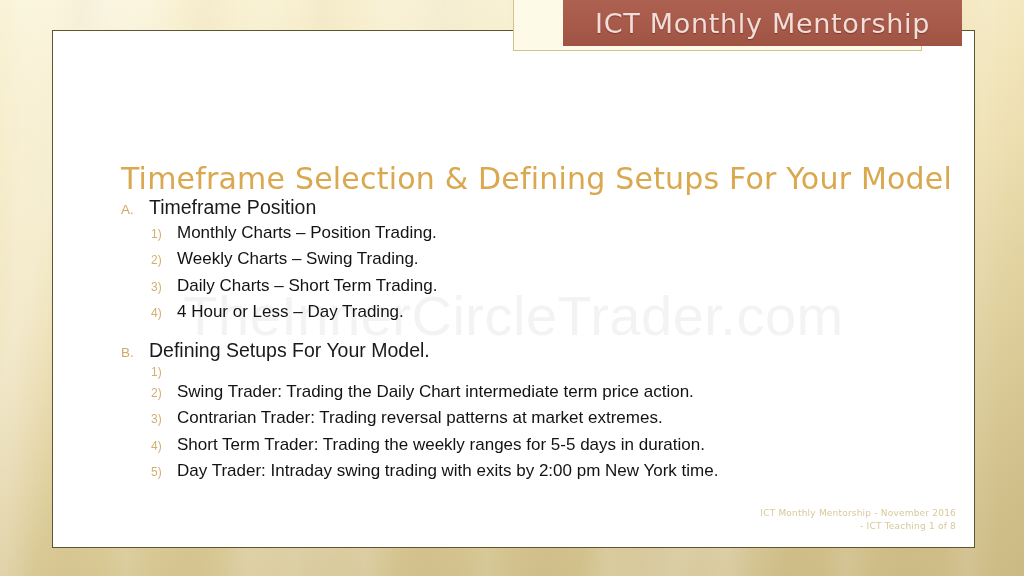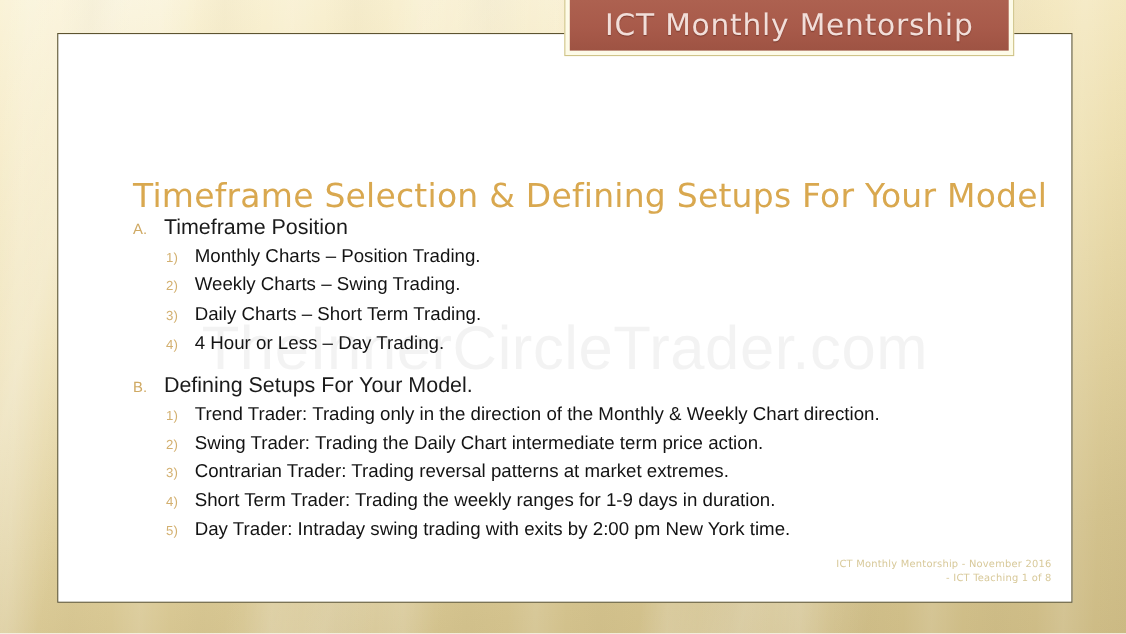--- a/index.html
+++ b/index.html
@@ -82,20 +82,21 @@
     z-index: 5;
   }
   .banner {
     width: 100%;
     height: 100%;
     background: linear-gradient(180deg, #ad6150 0%, #a85a4a 55%, #9e5343 100%);
     display: flex;
     align-items: center;
     justify-content: center;
     box-sizing: border-box;
+    margin-left: 45px;
   }
   .banner-title {
     font-family: "DejaVu Sans", sans-serif;
     font-size: 27px;
     font-weight: 400;
     letter-spacing: 0.7px;
     color: #f2ded9;
     text-shadow: 0 1px 1px rgba(90,35,25,0.55);
     white-space: nowrap;
   }
@@ -247,33 +248,32 @@
       </div>
 
       <div class="section">
         <div class="section-head">
           <span class="section-marker">B.</span>
           <span class="section-title">Defining Setups For Your Model.</span>
         </div>
         <ul class="sub-list">
           <li class="sub-item">
             <span class="sub-marker">1)</span>
-            <span class="sub-text">Trend Trader: Trading only in the direction of the Monthly &amp; Weekly Chart direction.</span>
           </li>
           <li class="sub-item">
             <span class="sub-marker">2)</span>
             <span class="sub-text">Swing Trader: Trading the Daily Chart intermediate term price action.</span>
           </li>
           <li class="sub-item">
             <span class="sub-marker">3)</span>
             <span class="sub-text">Contrarian Trader: Trading reversal patterns at market extremes.</span>
           </li>
           <li class="sub-item">
             <span class="sub-marker">4)</span>
-            <span class="sub-text">Short Term Trader: Trading the weekly ranges for 1-9 days in duration.</span>
+            <span class="sub-text">Short Term Trader: Trading the weekly ranges for 5-5 days in duration.</span>
           </li>
           <li class="sub-item">
             <span class="sub-marker">5)</span>
             <span class="sub-text">Day Trader: Intraday swing trading with exits by 2:00 pm New York time.</span>
           </li>
         </ul>
       </div>
 
     </div>
 

